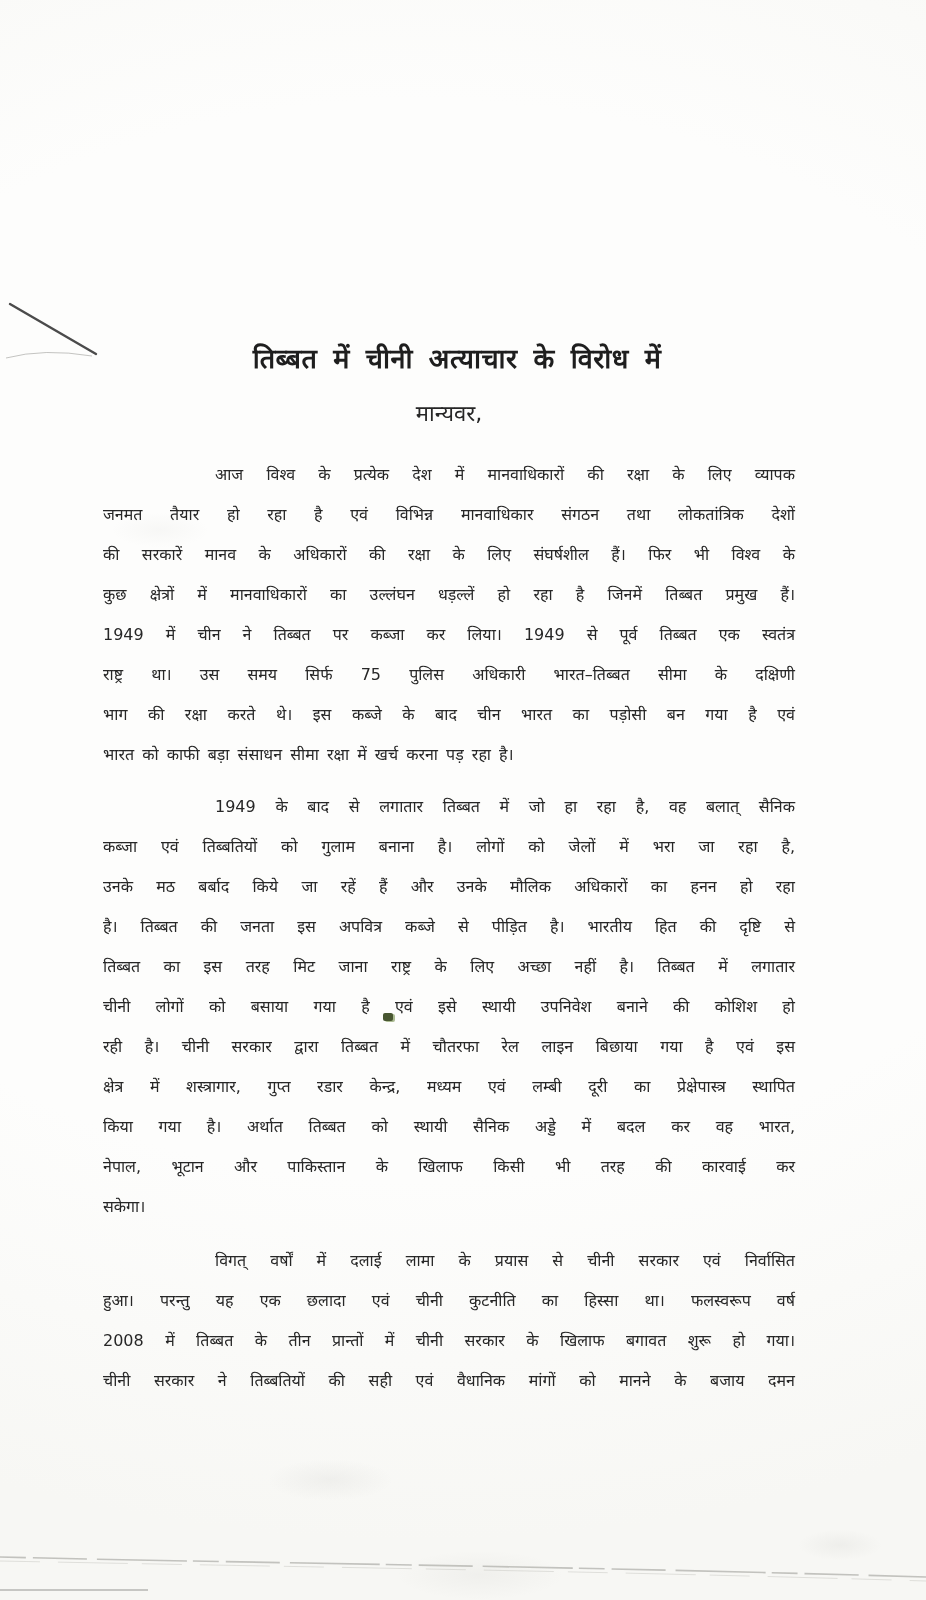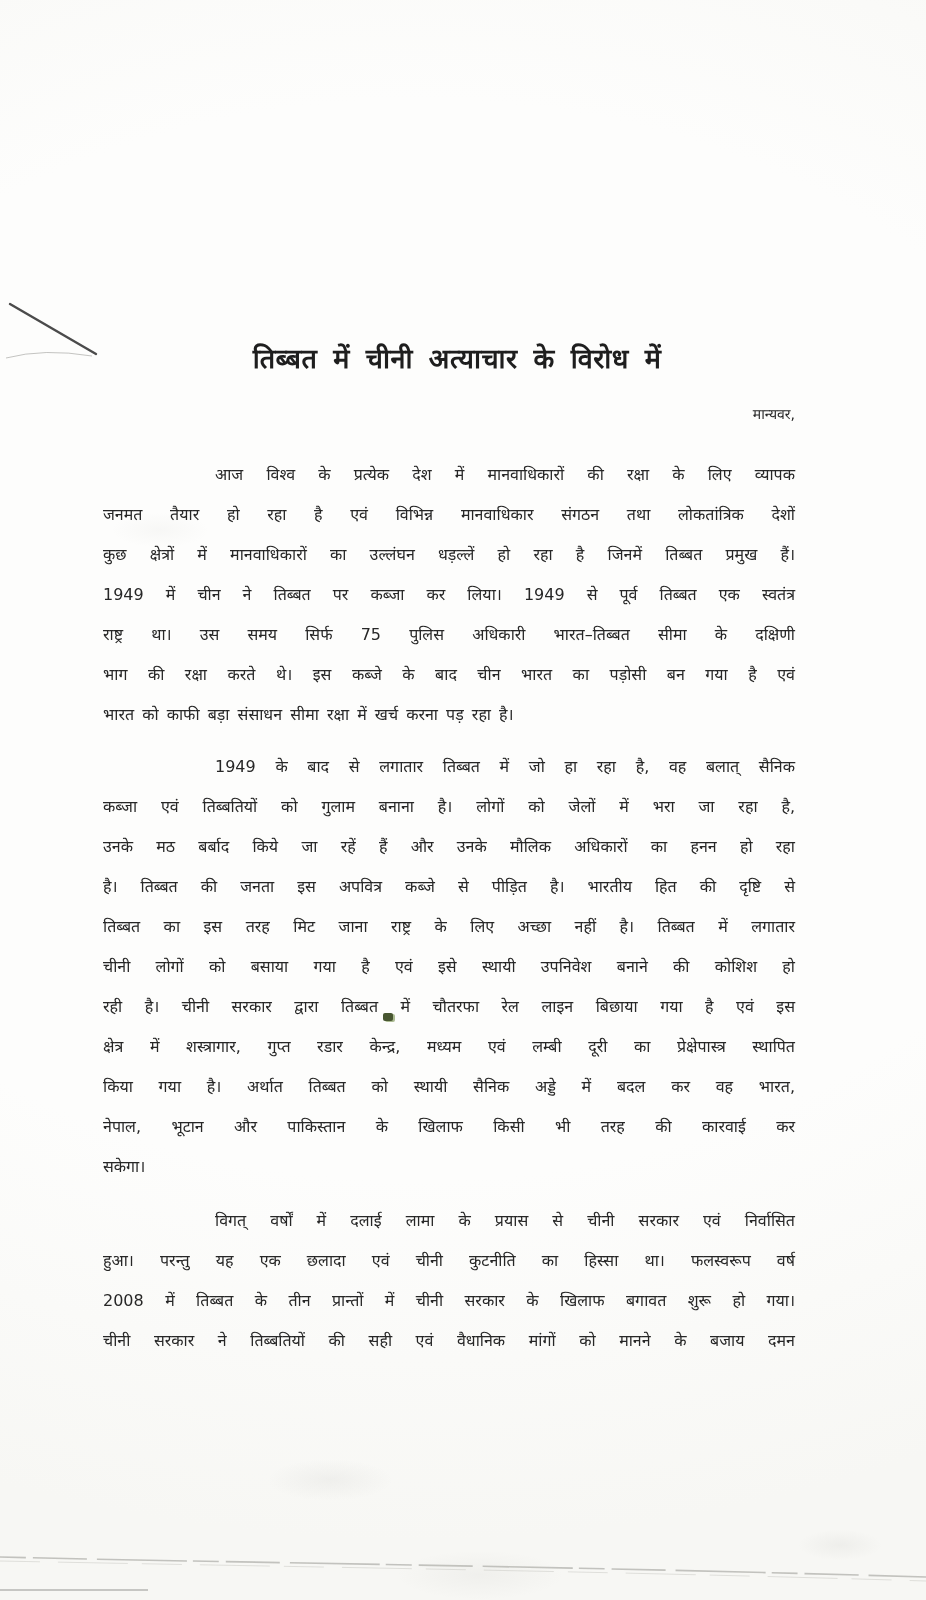--- a/index.html
+++ b/index.html
@@ -43,23 +43,23 @@
     line-height: 48px;
     font-weight: 600;
     text-align: center;
     letter-spacing: 0.5px;
     word-spacing: 6px;
     transform: translateX(8px);
     color: #1e1e1e;
   }
   .salutation {
     margin-top: 14px;
-    font-size: 14px;
+    font-size: 22px;
     line-height: 34px;
-    text-align: right;
+    text-align: center;
   }
   .para {
     margin: 0;
   }
   .para-1 { margin-top: 24px; }
   .para-2 { margin-top: 12px; }
   .para-3 { margin-top: 14px; }
   .line {
     font-size: 16px;
     line-height: 40px;
@@ -127,20 +127,21 @@
 
   <div class="content">
 
     <div class="doc-title">तिब्बत में चीनी अत्याचार के विरोध में</div>
 
     <div class="salutation">मान्यवर,</div>
 
     <div class="para para-1">
       <div class="line j indent">आज विश्व के प्रत्येक देश में मानवाधिकारों की रक्षा के लिए व्यापक</div>
       <div class="line j">जनमत तैयार हो रहा है एवं विभिन्न मानवाधिकार संगठन तथा लोकतांत्रिक देशों</div>
+      <div class="line j">की सरकारें मानव के अधिकारों की रक्षा के लिए संघर्षशील हैं। फिर भी विश्व के</div>
       <div class="line j">कुछ क्षेत्रों में मानवाधिकारों का उल्लंघन धड़ल्लें हो रहा है जिनमें तिब्बत प्रमुख हैं।</div>
       <div class="line j">1949 में चीन ने तिब्बत पर कब्जा कर लिया। 1949 से पूर्व तिब्बत एक स्वतंत्र</div>
       <div class="line j">राष्ट्र था। उस समय सिर्फ 75 पुलिस अधिकारी भारत–तिब्बत सीमा के दक्षिणी</div>
       <div class="line j">भाग की रक्षा करते थे। इस कब्जे के बाद चीन भारत का पड़ोसी बन गया है एवं</div>
       <div class="line">भारत को काफी बड़ा संसाधन सीमा रक्षा में खर्च करना पड़ रहा है।</div>
     </div>
 
     <div class="para para-2">
       <div class="line j indent">1949 के बाद से लगातार तिब्बत में जो हा रहा है, वह बलात् सैनिक</div>
       <div class="line j">कब्जा एवं तिब्बतियों को गुलाम बनाना है। लोगों को जेलों में भरा जा रहा है,</div>

